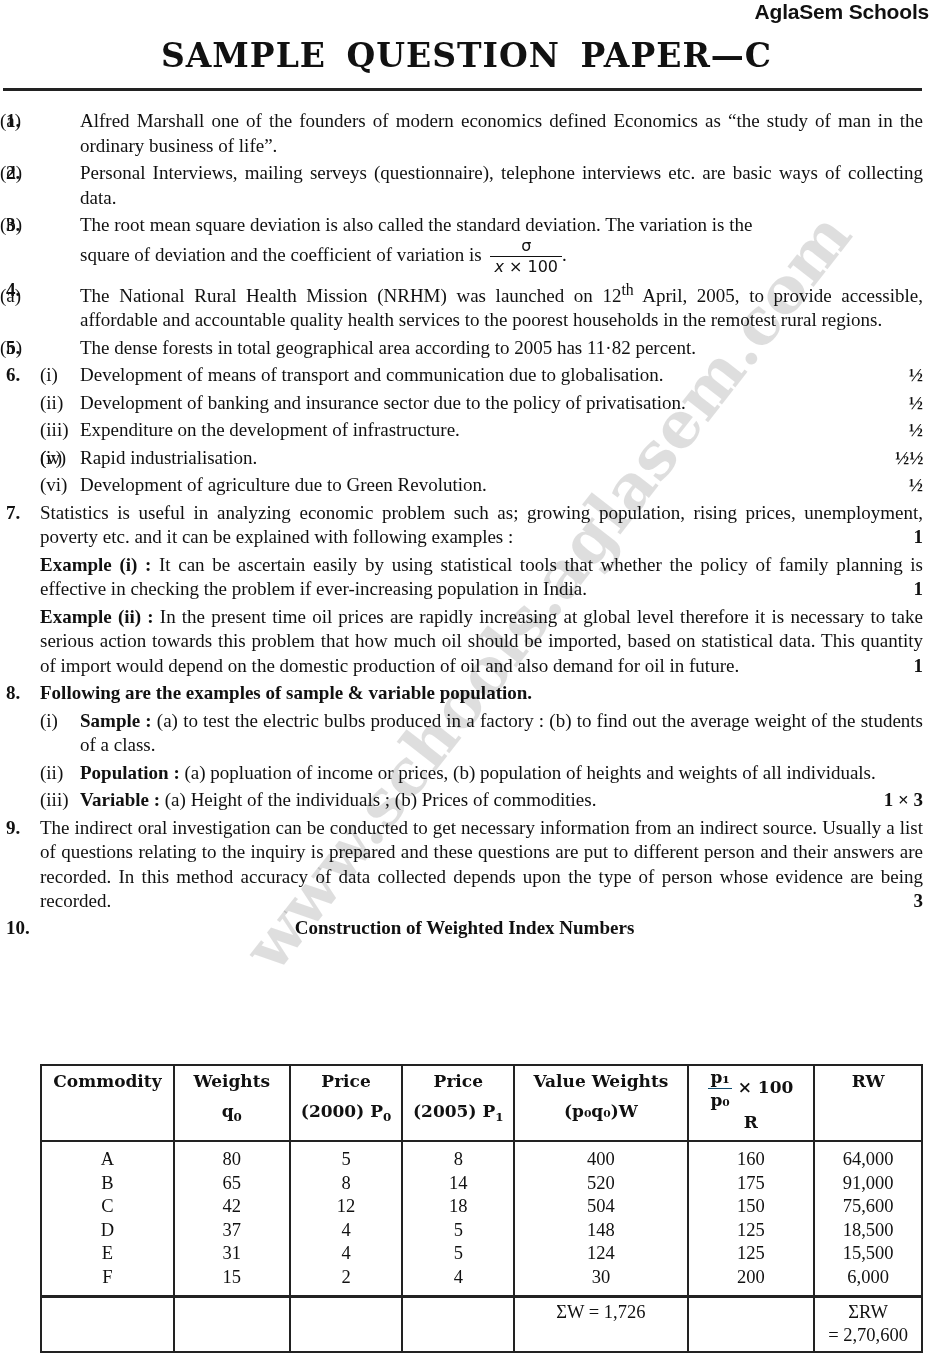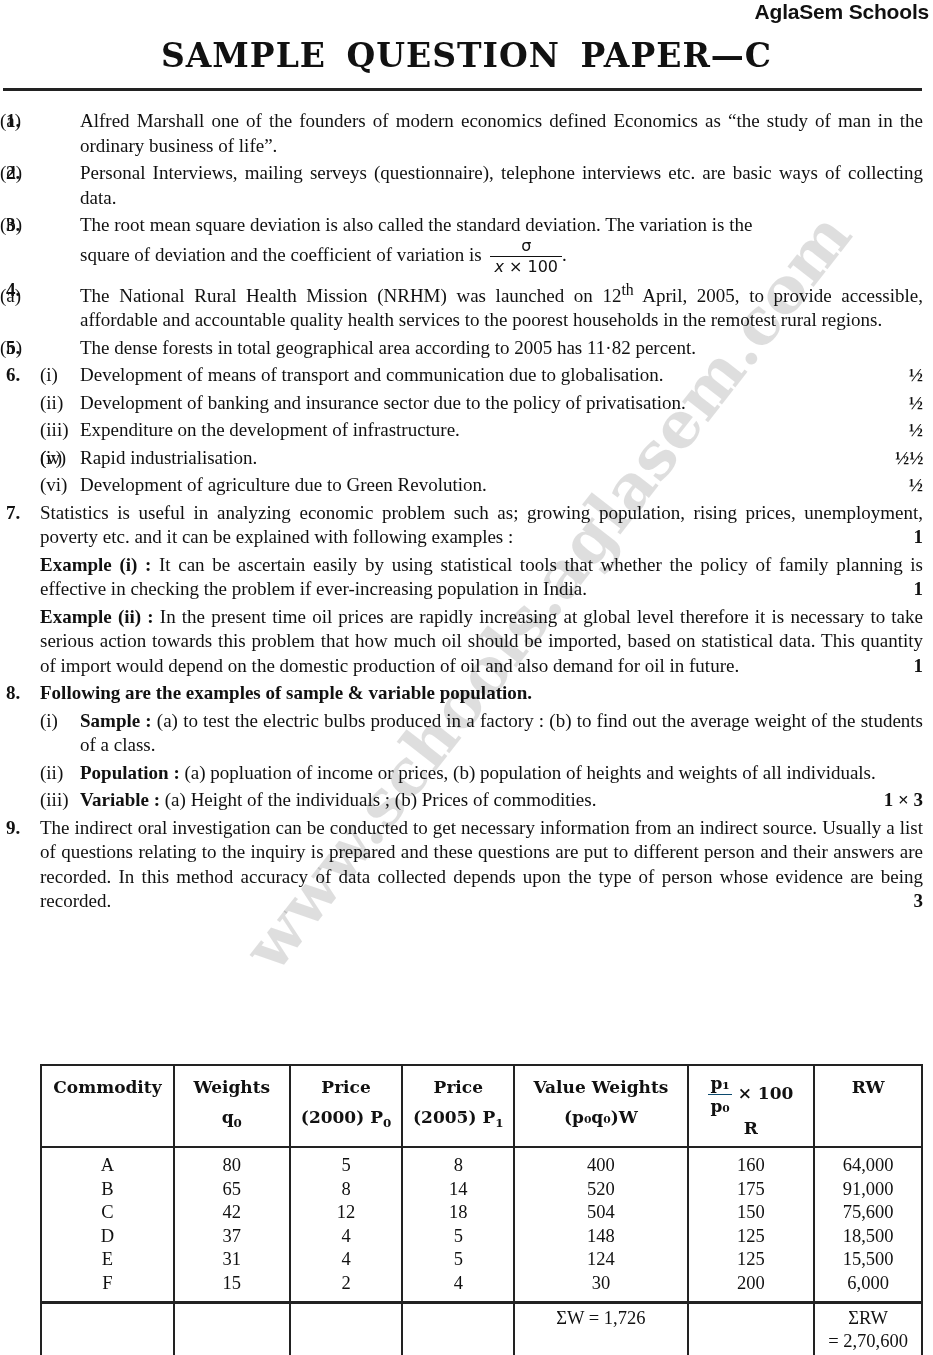--- a/index.html
+++ b/index.html
@@ -58,21 +58,21 @@
     position: absolute; top: 1064px; left: 40px; width: 883px;
     border-collapse: collapse; font-size: 18.5px;
     border: 2px solid #222;
   }
   table.wt td, table.wt th {
     border-left: 2px solid #222; border-right: 2px solid #222;
     text-align: center; padding: 0; vertical-align: top;
   }
   table.wt thead th {
     font-family: "DejaVu Serif", serif; font-weight: bold; font-size: 17px;
-    border-bottom: 2px solid #222; height: 74px; line-height: 30px; padding-top: 6px;
+    border-bottom: 2px solid #222; height: 74px; line-height: 30px; 
   }
   table.wt thead th.commodity { vertical-align: top; }
   table.wt tbody td { line-height: 23.5px; }
   table.wt tbody tr.first td { padding-top: 6px; }
   table.wt tbody tr.last td { padding-bottom: 6px; }
   table.wt tfoot td {
     border-top: 3px solid #222; height: 50px; line-height: 23px; padding-top: 3px;
     font-family: "Liberation Serif", serif;
   }
   .rfrac { display: inline-block; vertical-align: middle; text-align: center; line-height: 22px; }
@@ -145,20 +145,24 @@
     <div class="sub gap-s"><span class="sublabel">(i)</span><span class="bold">Sample :</span><span> (a) to test the electric bulbs produced in a factory : (b) to find out the average weight of the students of a class.</span></div>
     <div class="sub gap-s"><span class="sublabel">(ii)</span><span class="bold">Population :</span><span> (a) popluation of income or prices, (b) population of heights and weights of all individuals.</span></div>
     <div class="sub gap-s"><span class="sublabel">(iii)</span><span class="mark">1 × 3</span><span class="bold">Variable :</span><span> (a) Height of the individuals ; (b) Prices of commodities.</span></div>
   </div>
 
   <div class="q gap-s" style="text-align:justify;">
     <span class="qnum">9.</span>
     <div><span>The indirect oral investigation can be conducted to get necessary information from an indirect source. Usually a list of questions relating to the inquiry is prepared and these questions are put to different person and their answers are recorded. In this method accuracy of data collected depends upon the type of person whose evidence are being recorded.</span><span class="mark">3</span></div>
   </div>
 
+  <div class="q10">
+    <span class="qnum">10.</span>
+    <span class="heading">Construction of Weighted Index Numbers</span>
+  </div>
 </div>
 
 <table class="wt">
   <colgroup>
     <col style="width:133px">
       <col style="width:116px">
       <col style="width:113px">
       <col style="width:112px">
       <col style="width:174px">
       <col style="width:127px">

